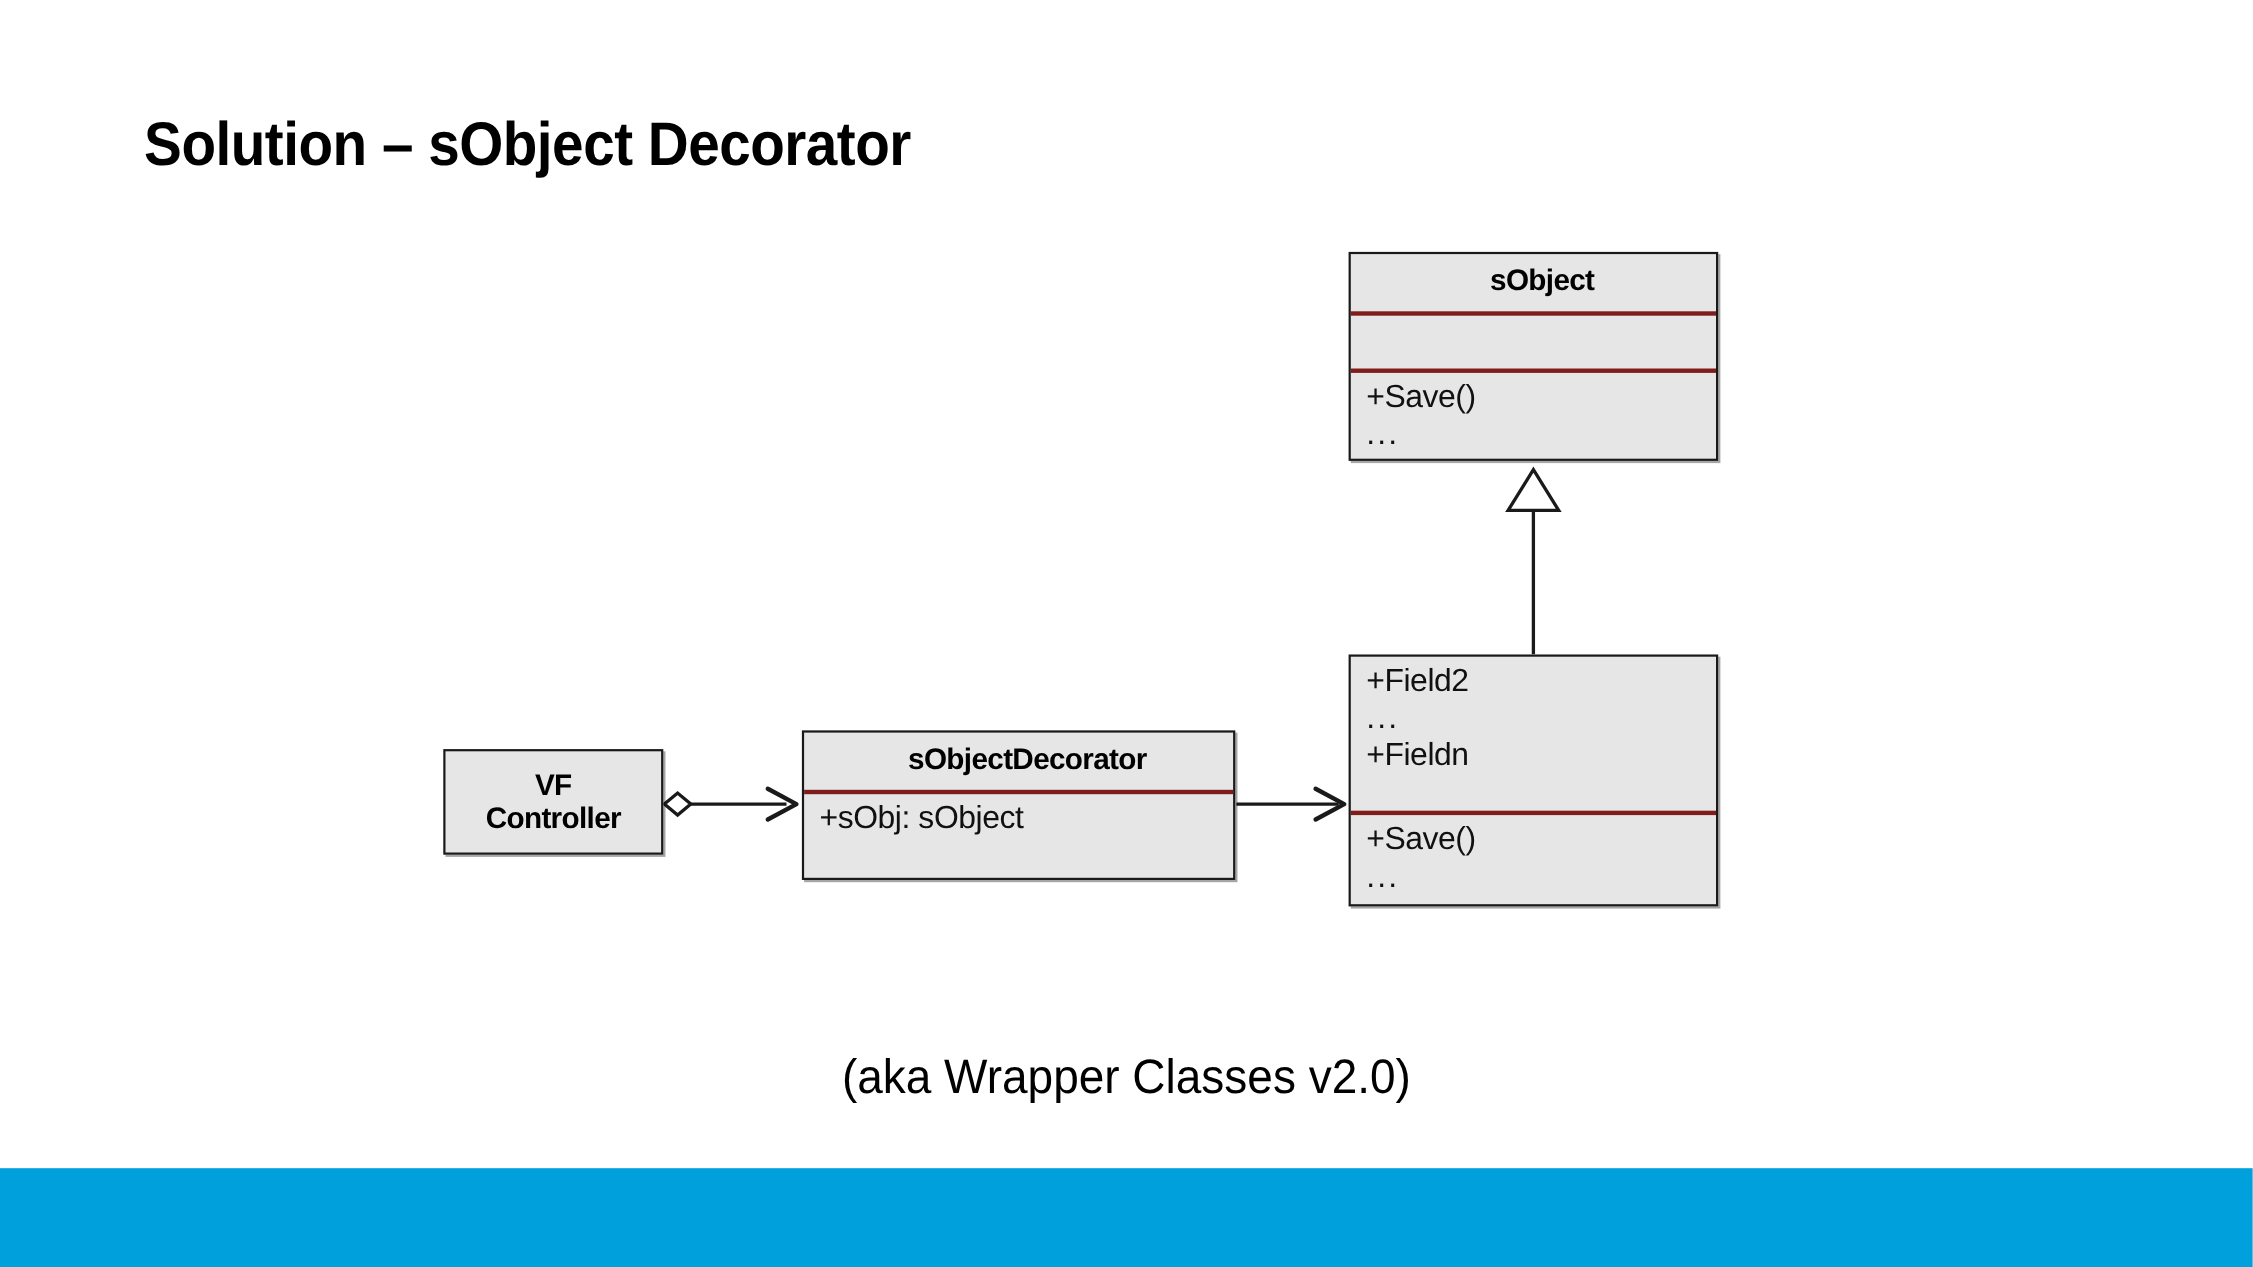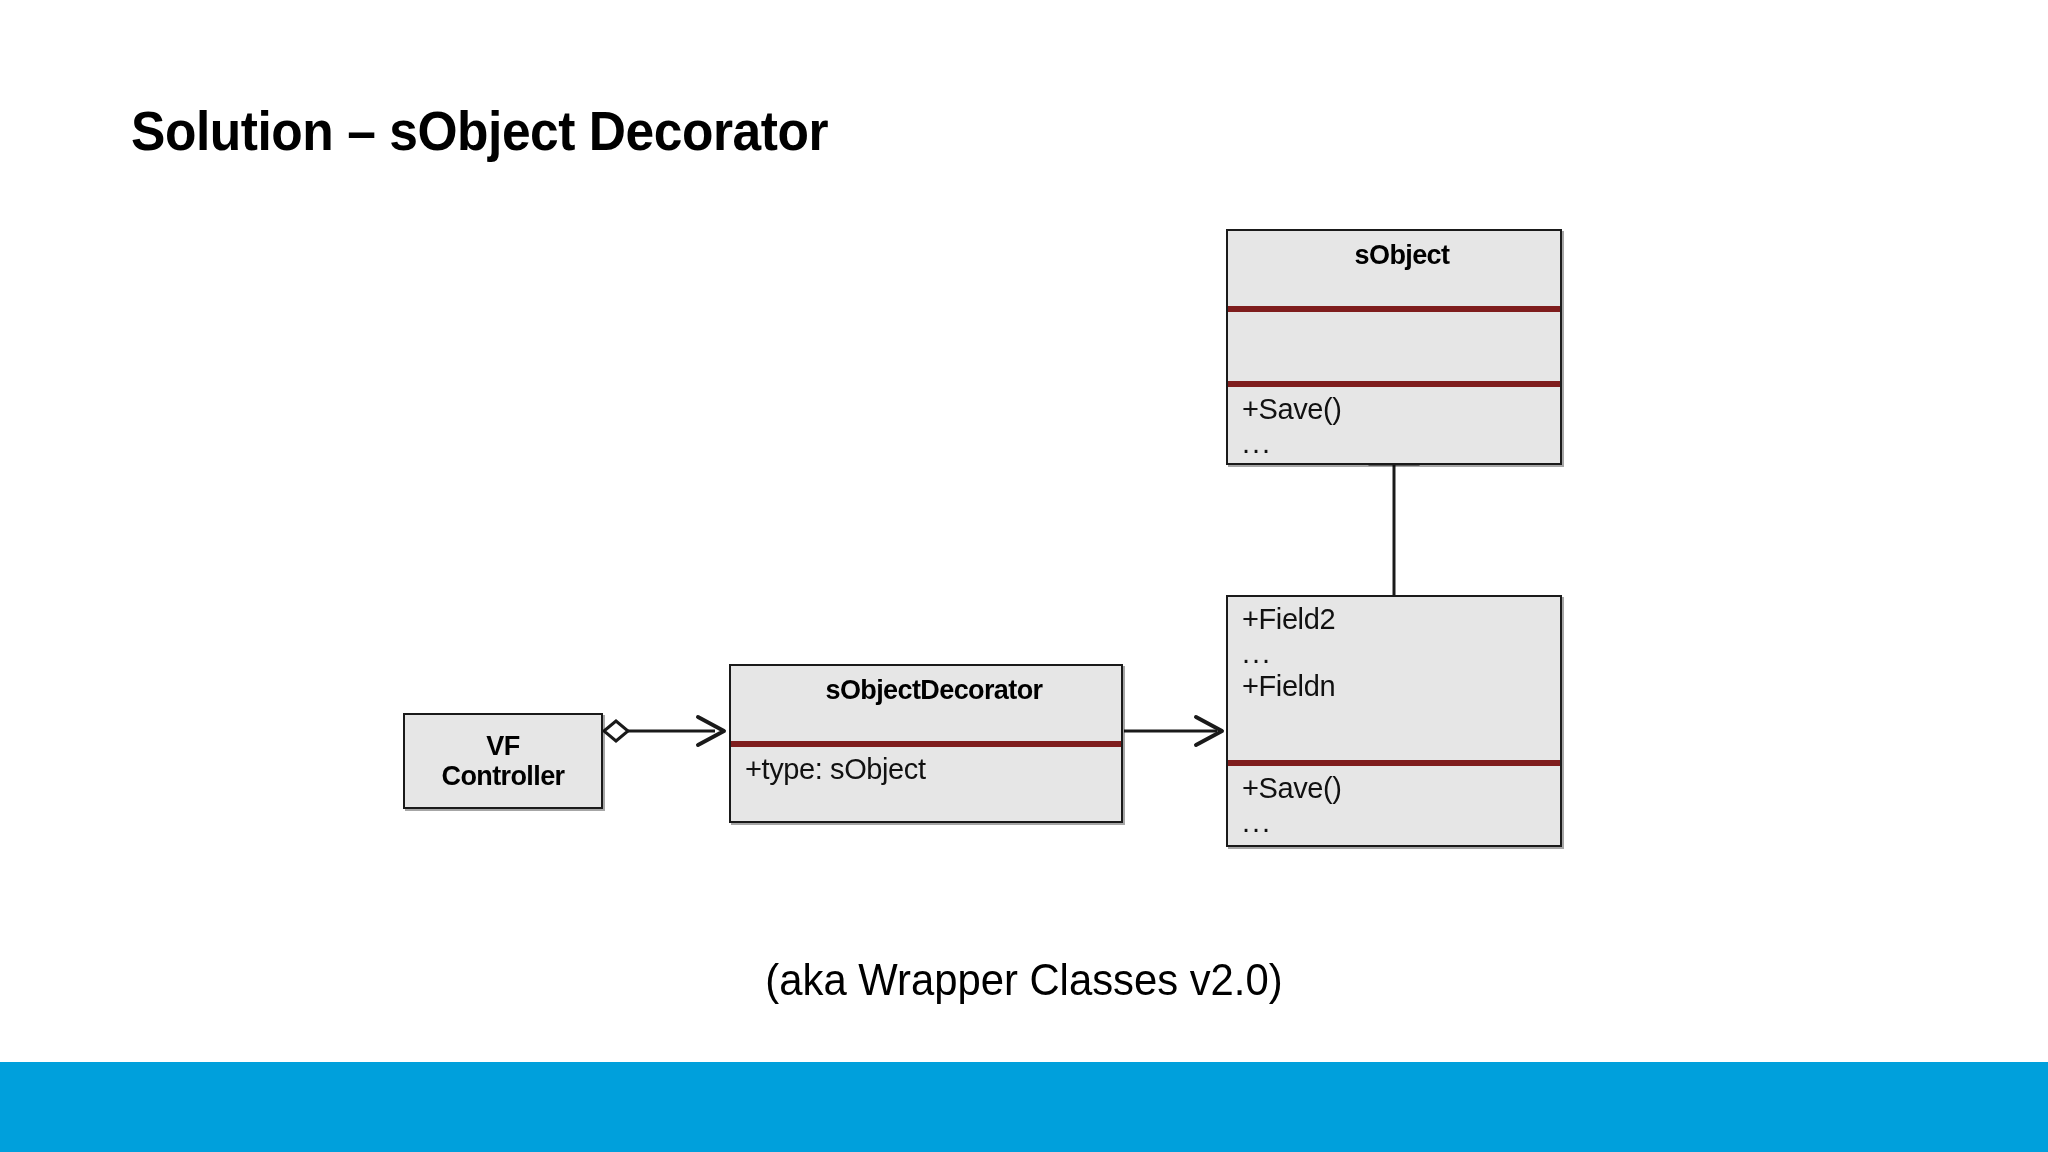--- a/index.html
+++ b/index.html
@@ -67,22 +67,21 @@
     box-sizing: border-box;
     background: #e6e6e6;
     border: 2px solid #1a1a1a;
     box-shadow: 2px 2px 0 rgba(0,0,0,0.35);
   }
   .uml-compartment {
     box-sizing: border-box;
     padding: 6px 14px;
   }
   .uml-compartment + .uml-compartment {
-    border-top: 6px solid #7f1d1d;
-    margin-top: 23px;
+    border-top: 4px solid #7f1d1d;
   }
   .uml-name {
     text-align: center;
     font-weight: bold;
     font-size: 27px;
     letter-spacing: -0.6px;
     color: #000000;
     padding: 9px 8px 10px 24px;
     font-family: "Liberation Sans", sans-serif;
   }
@@ -111,21 +110,21 @@
   #class-concrete       { left: 1226px; top: 595px;  width: 336px; }
   #class-concrete .c-name     { height: 50px; }
   #class-concrete .c-attrs    { height: 140px; }
   #class-concrete .c-ops      { height: 85px; }
 
   #class-decorator      { left: 729px;  top: 664px;  width: 394px; }
   #class-decorator .c-name    { height: 52px; }
   #class-decorator .c-attrs   { height: 80px; }
   #class-decorator .c-ops     { height: 82px; }
 
-  #class-vfcontroller   { left: 403px;  top: 681px;  width: 200px; height: 96px; margin-top: 32px; }
+  #class-vfcontroller   { left: 403px;  top: 681px;  width: 200px; height: 96px; }
   #class-vfcontroller .c-name { height: 100%; display: flex; align-items: center; justify-content: center; }
 
   
   #connectors {
     position: absolute;
     left: 0; top: 0;
     width: 2048px;
     height: 1152px;
     pointer-events: none;
   }
@@ -173,21 +172,21 @@
     </div>
     <div class="uml-compartment c-ops">
       <div class="uml-line">+Save()</div>
       <div class="uml-line dots">...</div>
     </div>
   </div>
 
   <div class="uml-class" id="class-decorator" style="background: rgb(230, 230, 230); border-color: rgb(26, 26, 26);">
     <div class="uml-compartment uml-name c-name">sObjectDecorator</div>
     <div class="uml-compartment c-attrs">
-      <div class="uml-line">+type: sObject</div>
+      <div class="uml-line">+sObj: sObject</div>
     </div>
   </div>
 
   <div class="uml-class" id="class-vfcontroller" style="background: rgb(230, 230, 230); border-color: rgb(26, 26, 26);">
     <div class="uml-compartment uml-name two-line c-name">
       <div>
         <div>VF</div>
         <div>Controller</div>
       </div>
     </div>

